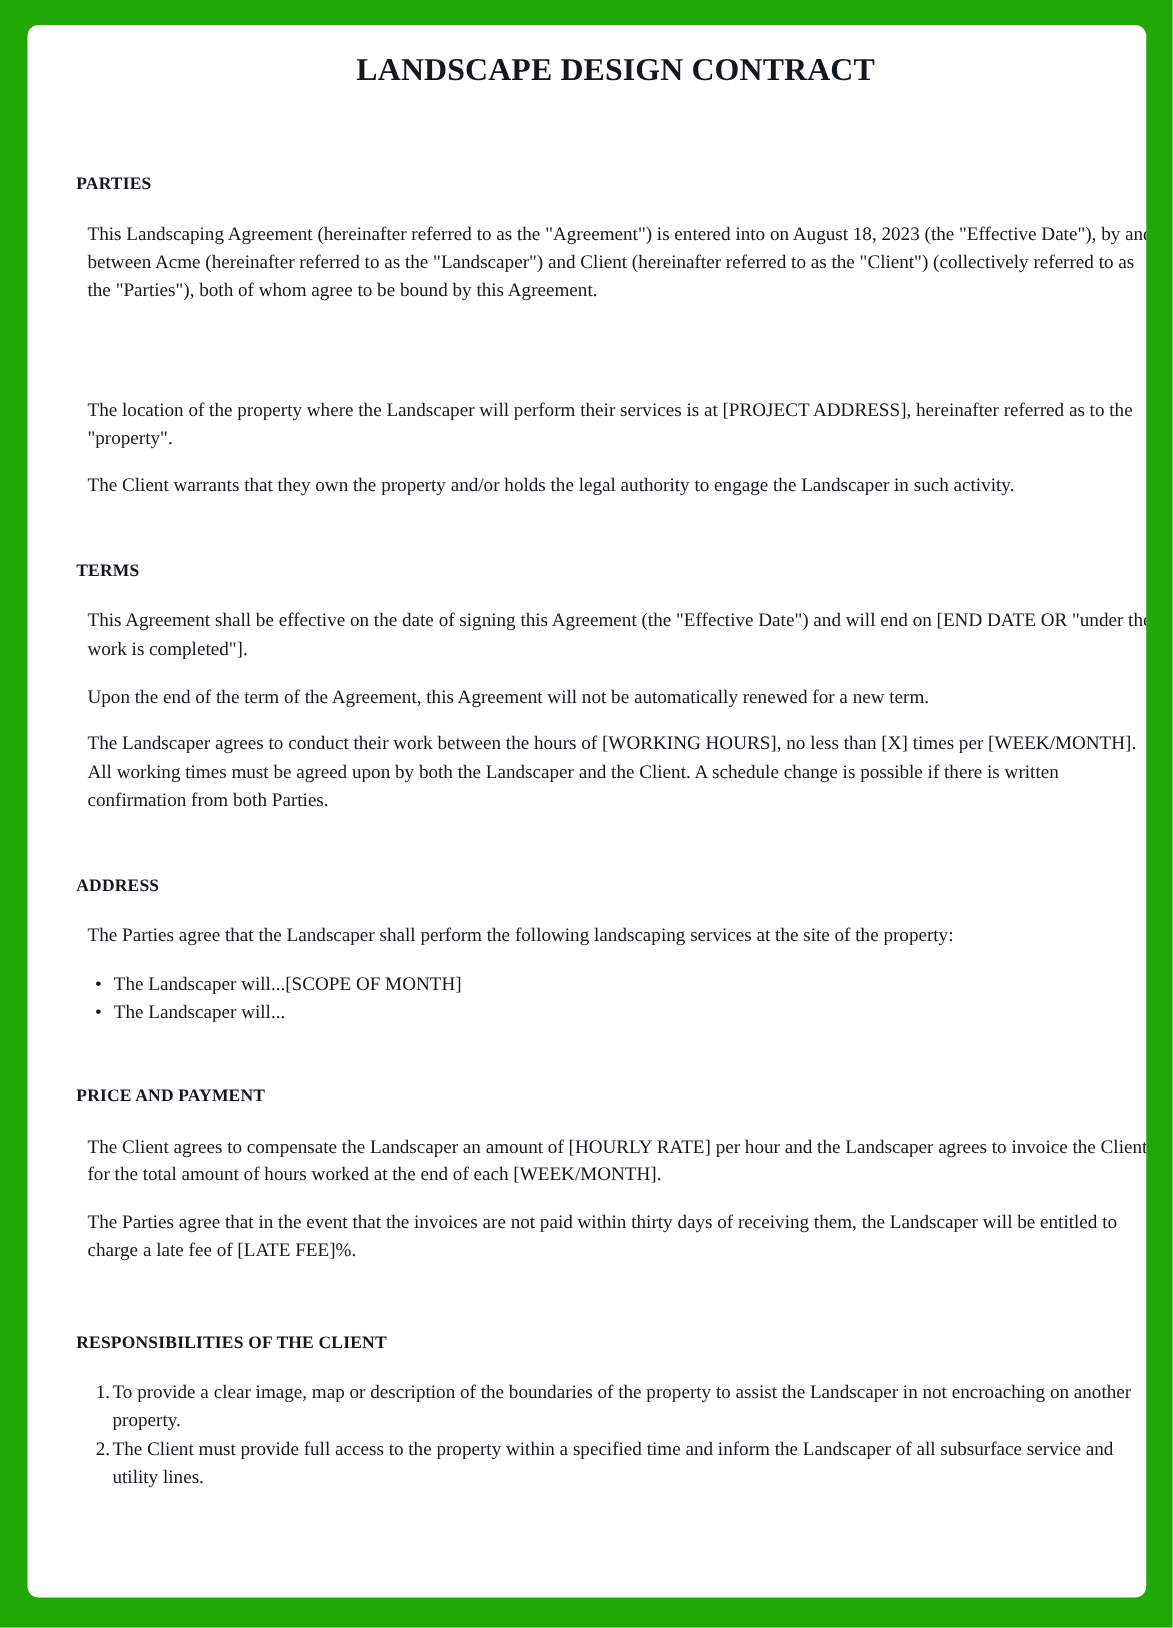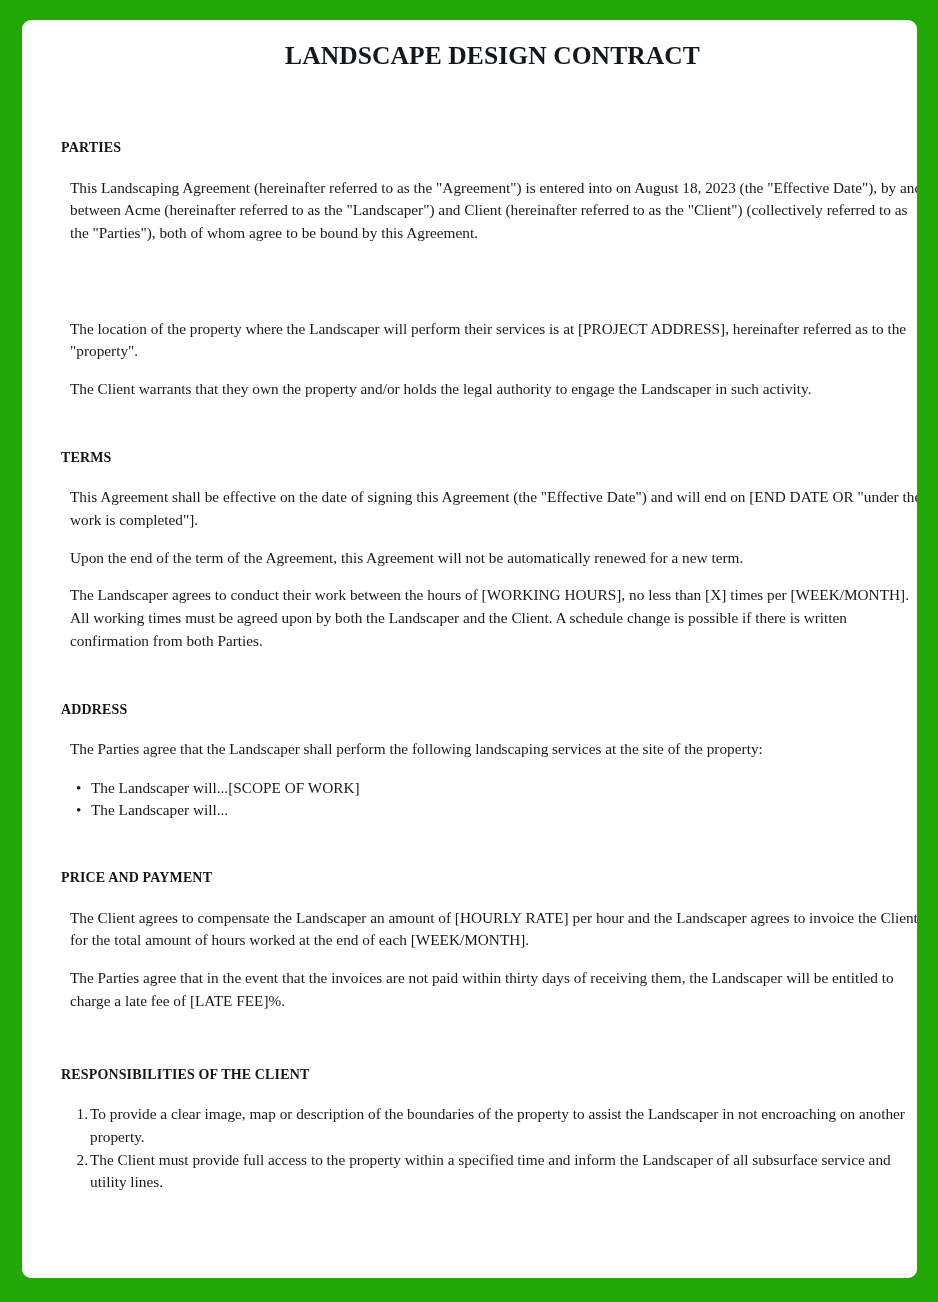--- a/index.html
+++ b/index.html
@@ -169,21 +169,21 @@
       <div class="gap-section"></div>
 
       <section class="section">
         <h2 class="section-heading">ADDRESS</h2>
         <div class="gap-heading-para"></div>
         <p class="para">The Parties agree that the Landscaper shall perform the following landscaping services at the site of the property:</p>
         <div class="gap-para-list"></div>
         <ul class="bullet-list">
           <li>
             <span class="bullet-marker">•</span>
-            <span>The Landscaper will...[SCOPE OF WORK]</span>
+            <span>The Landscaper will...[SCOPE OF MONTH]</span>
           </li>
           <li>
             <span class="bullet-marker">•</span>
             <span>The Landscaper will...</span>
           </li>
         </ul>
       </section>
 
       <div class="gap-section"></div>
 

